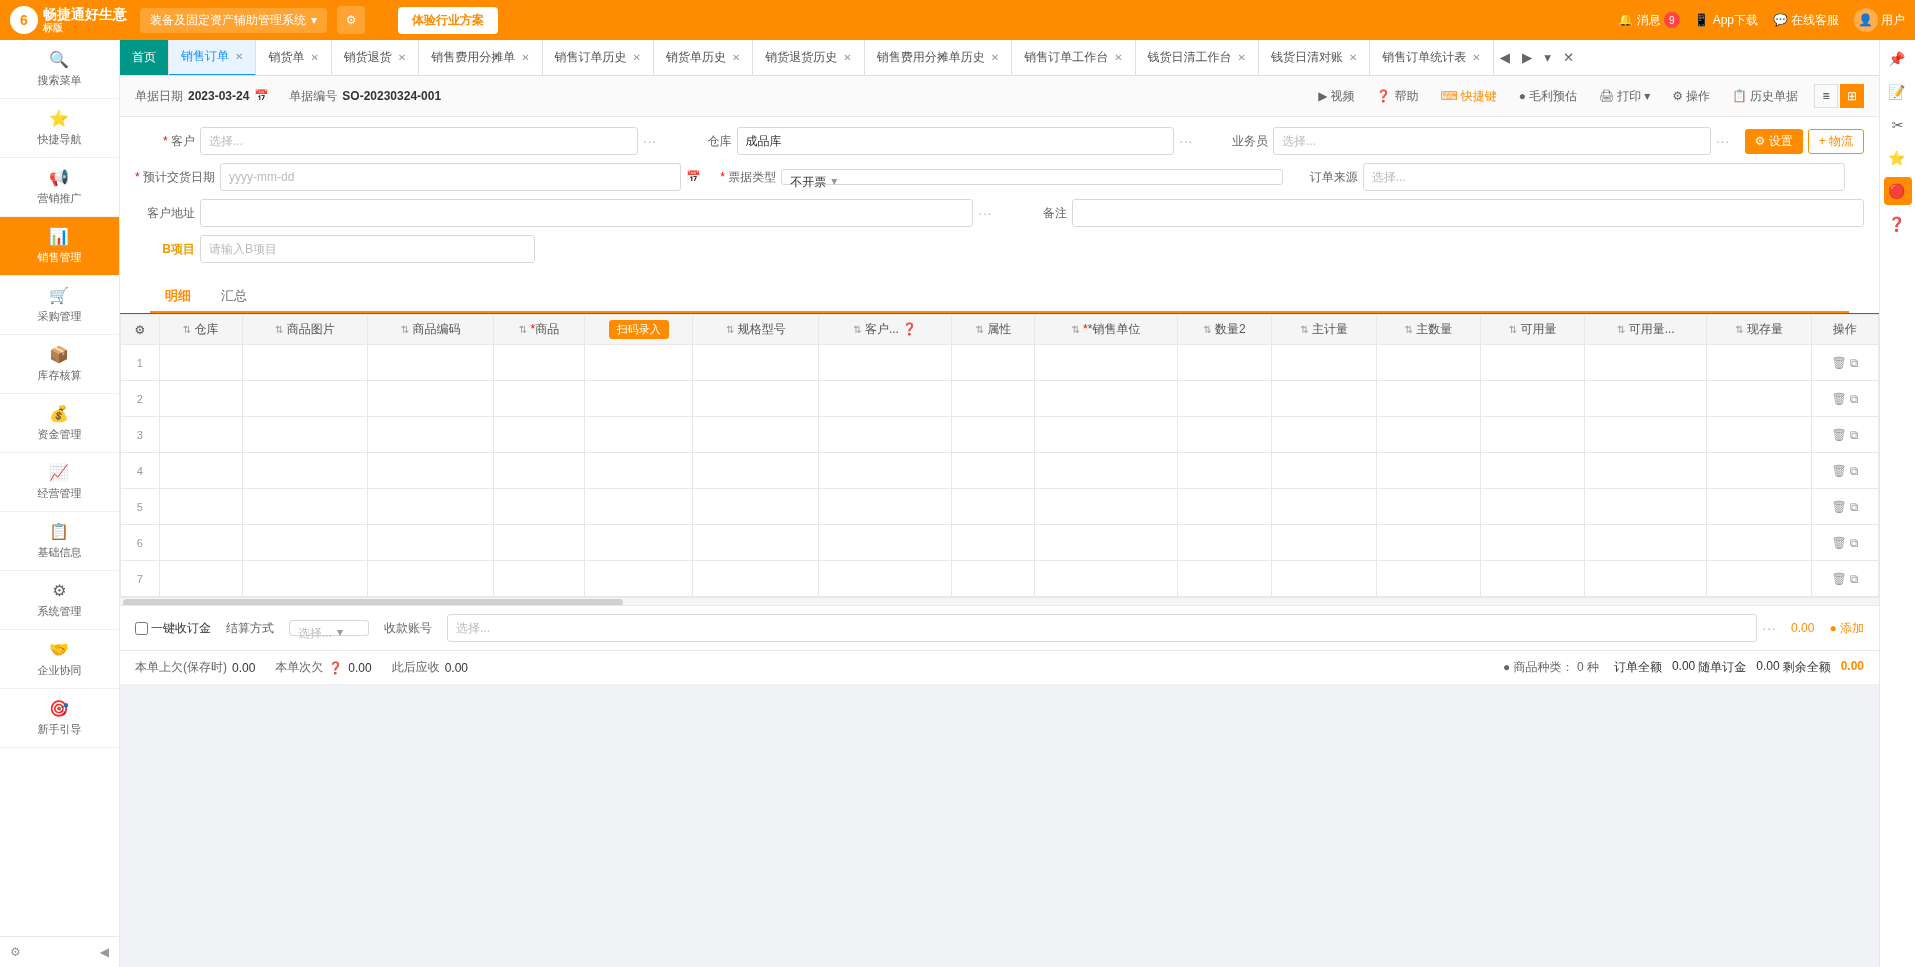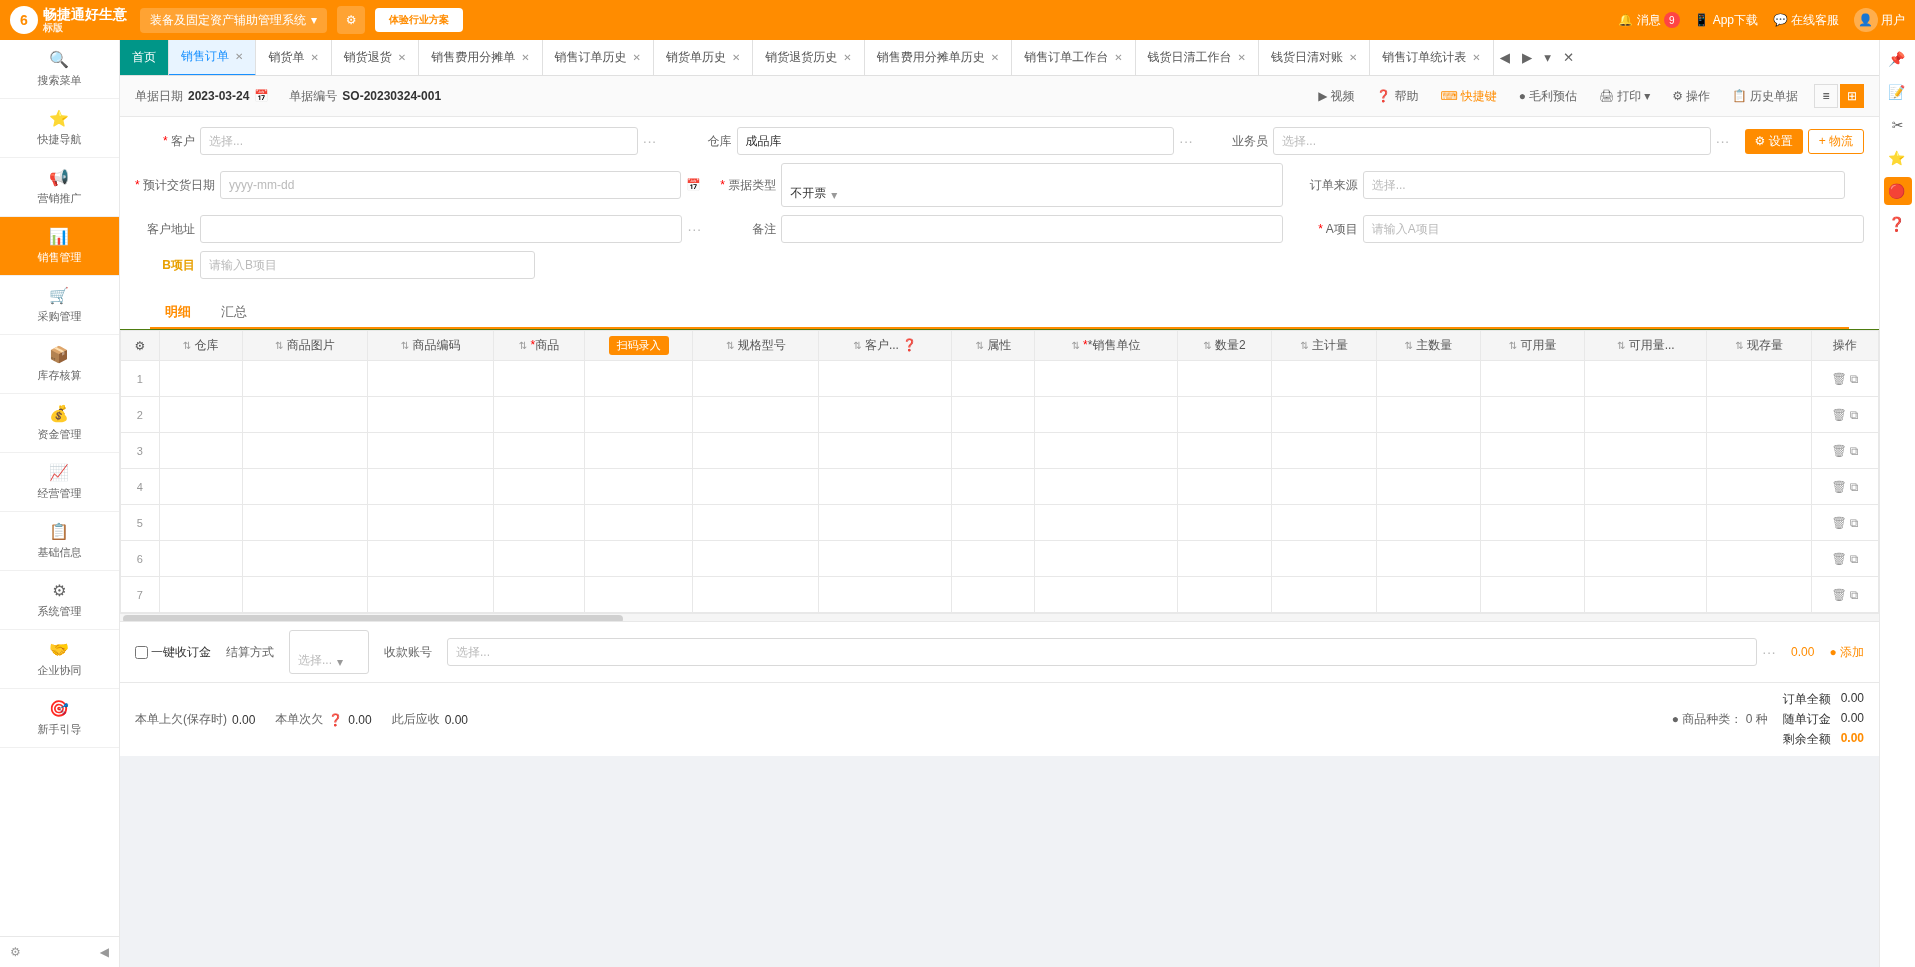--- a/index.html
+++ b/index.html
@@ -52,23 +52,24 @@
       border-radius: 4px;
       display: flex; align-items: center; justify-content: center;
       color: white; cursor: pointer;
     }
     .solution-btn {
       background: white;
       color: #ff8c00;
       border: none;
       padding: 5px 14px;
       border-radius: 4px;
-      font-size: 10px;
+      font-size: 12px;
       cursor: pointer;
       font-weight: bold;
+      margin-left: 23px;
     }
     .header-right {
       margin-left: auto;
       display: flex;
       align-items: center;
       gap: 15px;
       color: white;
       font-size: 12px;
     }
     .header-right-item {
@@ -247,25 +248,25 @@
       align-items: center;
       position: relative;
     }
     .field-dots {
       color: #bbb;
       font-size: 14px;
       margin-left: 5px;
       cursor: pointer;
     }
     .field-select {
-      display: flex; align-items: flex-end;
+      display: flex; align-items: flex-start;
       border: 1px solid #d9d9d9;
       border-radius: 3px;
       padding: 4px 8px;
-      height: 44px;
+      height: 16px;
       background: white;
       font-size: 12px;
     }
     .select-arrow { color: #999; margin-left: 5px; }
 
     
     .detail-tabs {
       display: flex;
       border-bottom: 2px solid #ff8c00;
       margin: 0 15px;
@@ -347,21 +348,21 @@
       border-top: 1px solid #e8e8e8;
       font-size: 12px;
       gap: 20px;
     }
     .summary-item { display: flex; align-items: center; gap: 5px; }
     .summary-label { color: #666; }
     .summary-value { color: #333; }
     .order-summary {
       text-align: right;
       display: flex;
-      flex-direction: column;
+      flex-direction: row;
       gap: 3px;
     }
     .order-summary-row {
       display: flex;
       justify-content: space-between;
       gap: 10px;
       font-size: 12px;
     }
     .order-summary-row.highlight .val { color: #ff8c00; font-weight: bold; }
 
@@ -704,26 +705,20 @@
             <div class="form-field">
               <span class="field-label">客户地址</span>
               <div class="field-input-wrap">
                 <div class="field-input" style="flex:1;"></div>
                 <span class="field-dots">···</span>
               </div>
             </div>
             <div class="form-field">
               <span class="field-label">备注</span>
               <div class="field-input" style="flex:1;"></div>
-            </div>
-            <div class="form-field">
-              <span class="field-label required">A项目</span>
-              <div class="field-input placeholder" style="flex:1;">
-                <span>请输入A项目</span>
-              </div>
             </div>
           </div>
 
           <div class="form-row">
             <div class="form-field" style="max-width:400px;">
               <span class="field-label" style="color:#e8a000;font-weight:bold;">B项目</span>
               <div class="field-input placeholder" style="flex:1;">
                 <span>请输入B项目</span>
               </div>
             </div>

